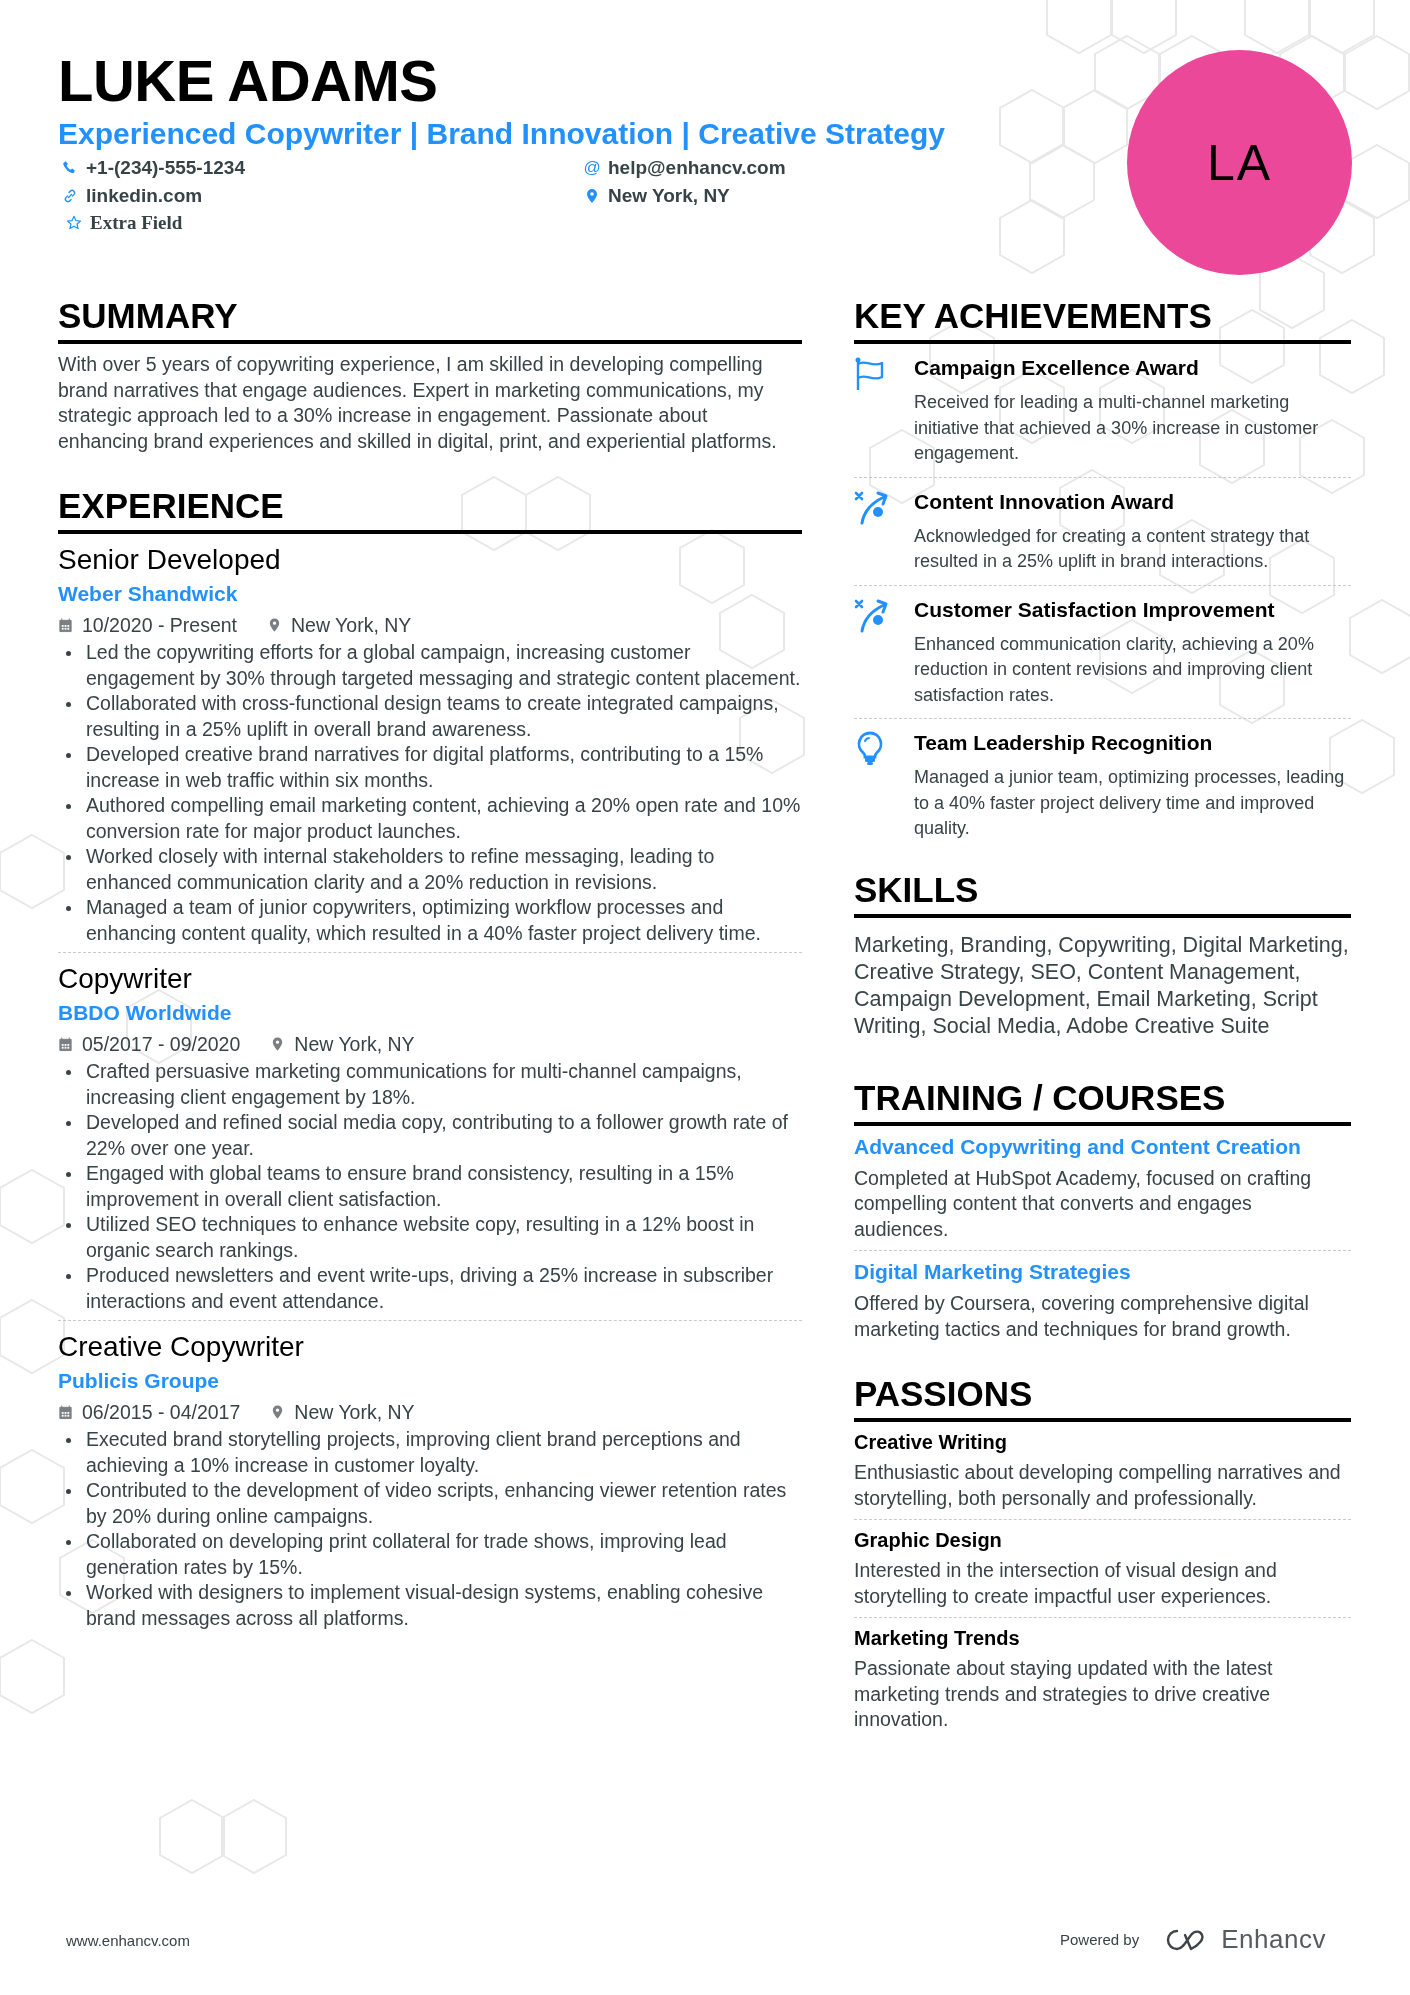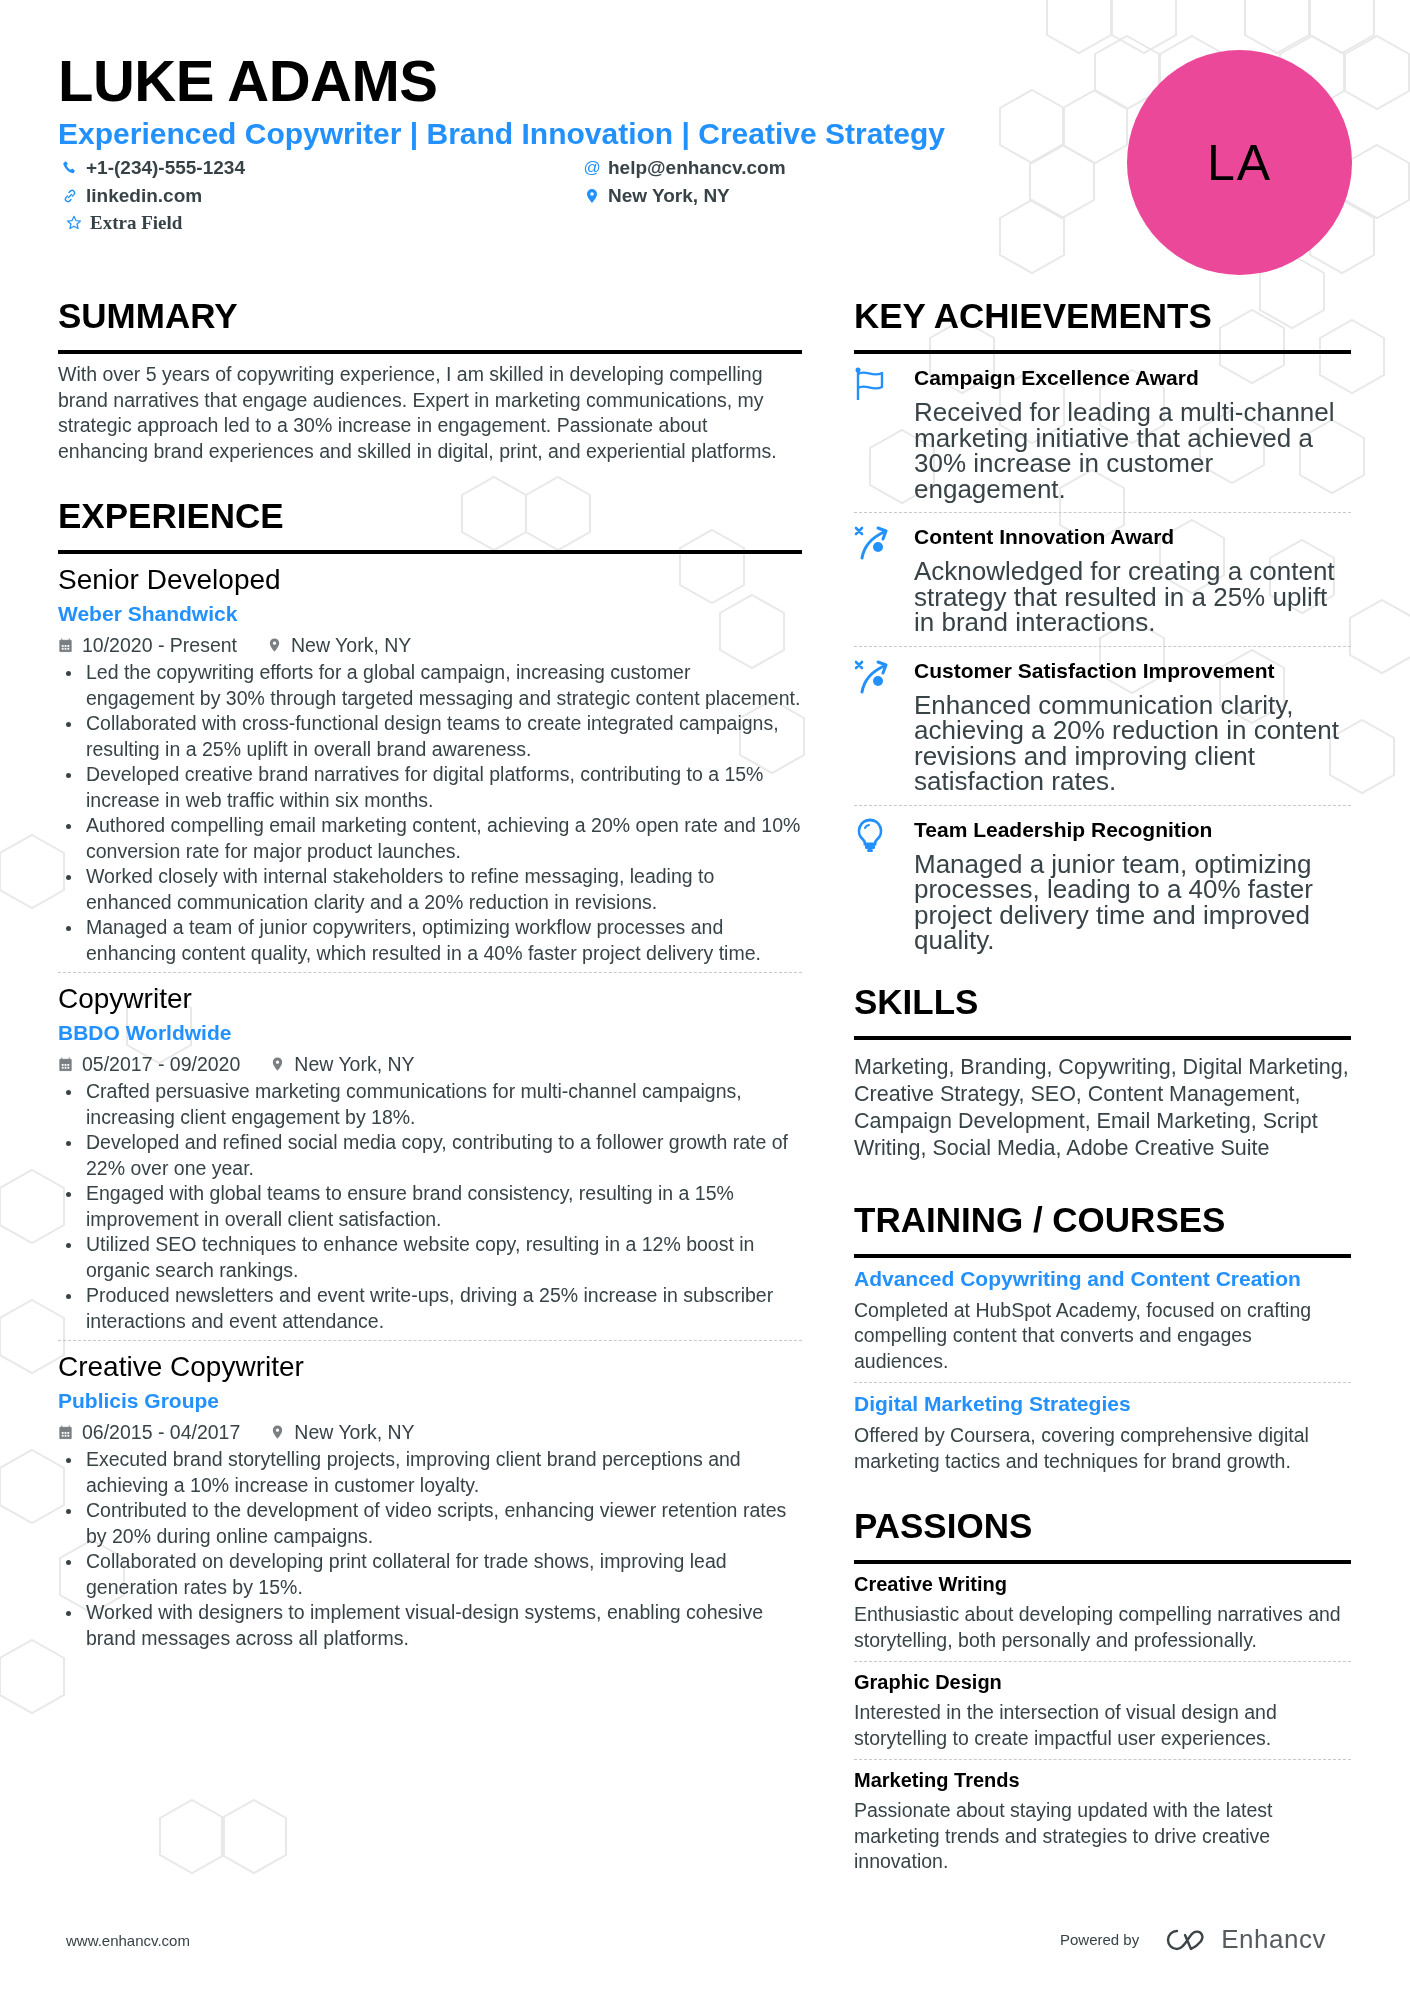--- a/index.html
+++ b/index.html
@@ -18,21 +18,21 @@
   .contact .ic svg { width: 16px; height: 16px; }
 
   .avatar { position: absolute; left: 1127px; top: 50px; width: 225px; height: 225px; border-radius: 50%; background: #ec4899; display: flex; align-items: center; justify-content: center; }
   .avatar span { font-size: 50px; color: #000; letter-spacing: 2px; font-family: "Liberation Sans", sans-serif; }
 
   
   .col { position: absolute; }
   .col-left { left: 58px; width: 744px; }
   .col-right { left: 854px; width: 497px; }
 
-  .sec-title { font-size: 35px; font-weight: 700; color: #000; line-height: 40px; border-bottom: 4px solid #000; padding-bottom: 14px; text-transform: uppercase; font-family: "Liberation Sans", sans-serif; }
+  .sec-title { font-size: 35px; font-weight: 700; color: #000; line-height: 40px; border-bottom: 4px solid #000; padding-bottom: 4px; text-transform: uppercase; font-family: "Liberation Sans", sans-serif; }
 
   .body-text { font-size: 19.5px; line-height: 25.5px; color: #384347; }
 
   .job { border-bottom: 1.5px dashed #c9c9c9; padding-bottom: 6px; margin-bottom: 6px; }
   .job:last-child { border-bottom: none; }
   .job-title { font-size: 28px; line-height: 36px; color: #000; margin-top: 8px; }
   .company { font-size: 21px; font-weight: 700; color: #2391fd; line-height: 32px; }
   .meta { display: flex; align-items: center; font-size: 19.5px; color: #384347; line-height: 30px; gap: 8px; }
   .meta .ic { display: inline-flex; width: 16px; height: 18px; color: #7a7f83; align-items: center; }
   .meta .ic svg { width: 15px; height: 16px; }
@@ -41,21 +41,21 @@
   ul.bullets { list-style: none; }
   ul.bullets li { position: relative; padding-left: 28px; font-size: 19.5px; line-height: 25.5px; color: #384347; }
   ul.bullets li::before { content: ""; position: absolute; left: 8px; top: 11px; width: 5px; height: 5px; border-radius: 50%; background: #384347; }
 
   
   .ach { display: flex; gap: 0; padding: 10px 0 10px 0; border-bottom: 1.5px dashed #c9c9c9; }
   .ach:last-child { border-bottom: none; }
   .ach .ach-ic { width: 60px; flex: 0 0 60px; color: #2391fd; padding-top: 2px; }
   .ach .ach-ic svg { width: 38px; height: 36px; }
   .ach-title { font-size: 21px; font-weight: 700; color: #000; line-height: 28px; margin-bottom: 8px; }
-  .ach-desc { font-size: 26px; line-height: 25.5px; color: #384347; }
+  .ach-desc { font-size: 18px; line-height: 25.5px; color: #384347; }
 
   .skills { font-size: 21.5px; line-height: 27px; color: #384347; margin-top: 14px; }
 
   .course { padding: 6px 0 8px; border-bottom: 1.5px dashed #c9c9c9; }
   .course:last-child { border-bottom: none; }
   .course-title { font-size: 21px; font-weight: 700; color: #2391fd; line-height: 30px; margin-bottom: 4px; }
 
   .passion { padding: 6px 0 8px; border-bottom: 1.5px dashed #c9c9c9; }
   .passion:last-child { border-bottom: none; }
   .passion-title { font-size: 20px; font-weight: 700; color: #000; line-height: 28px; margin-bottom: 4px; }

